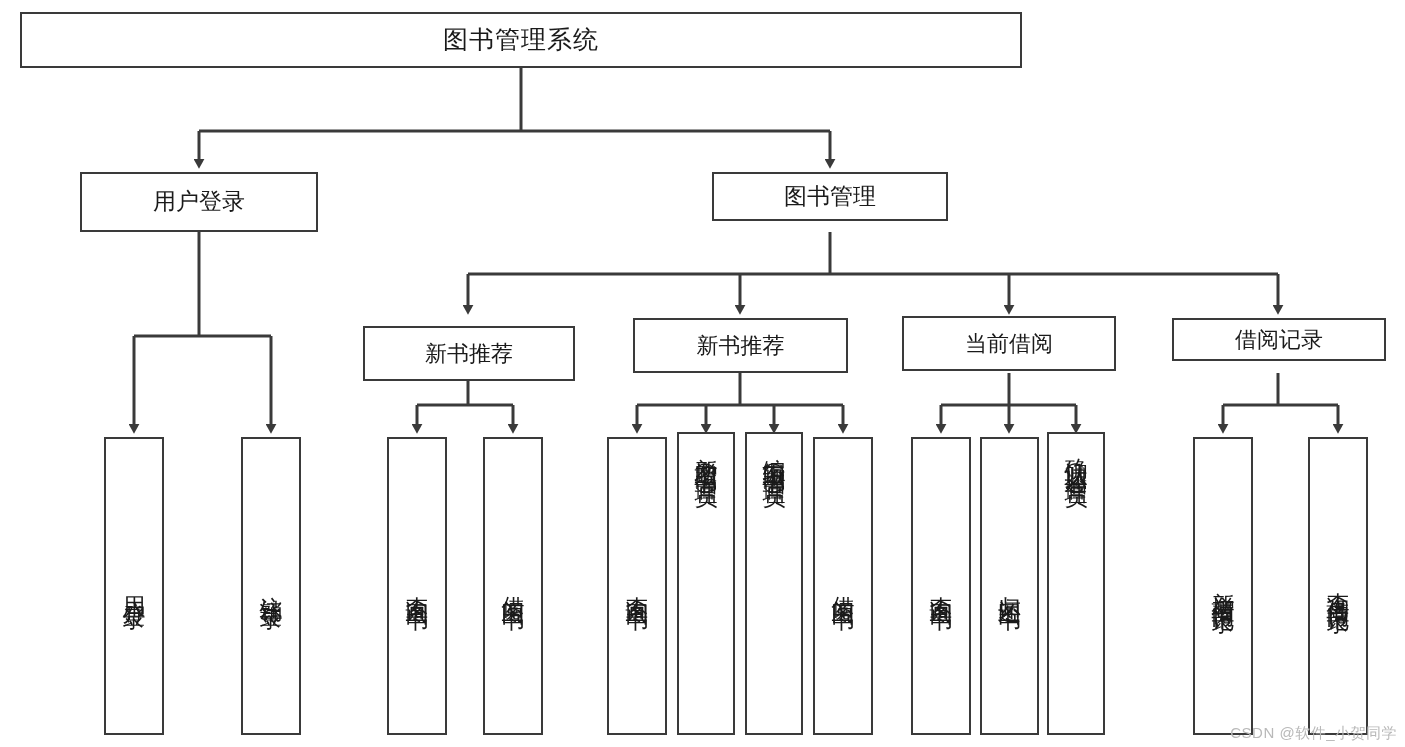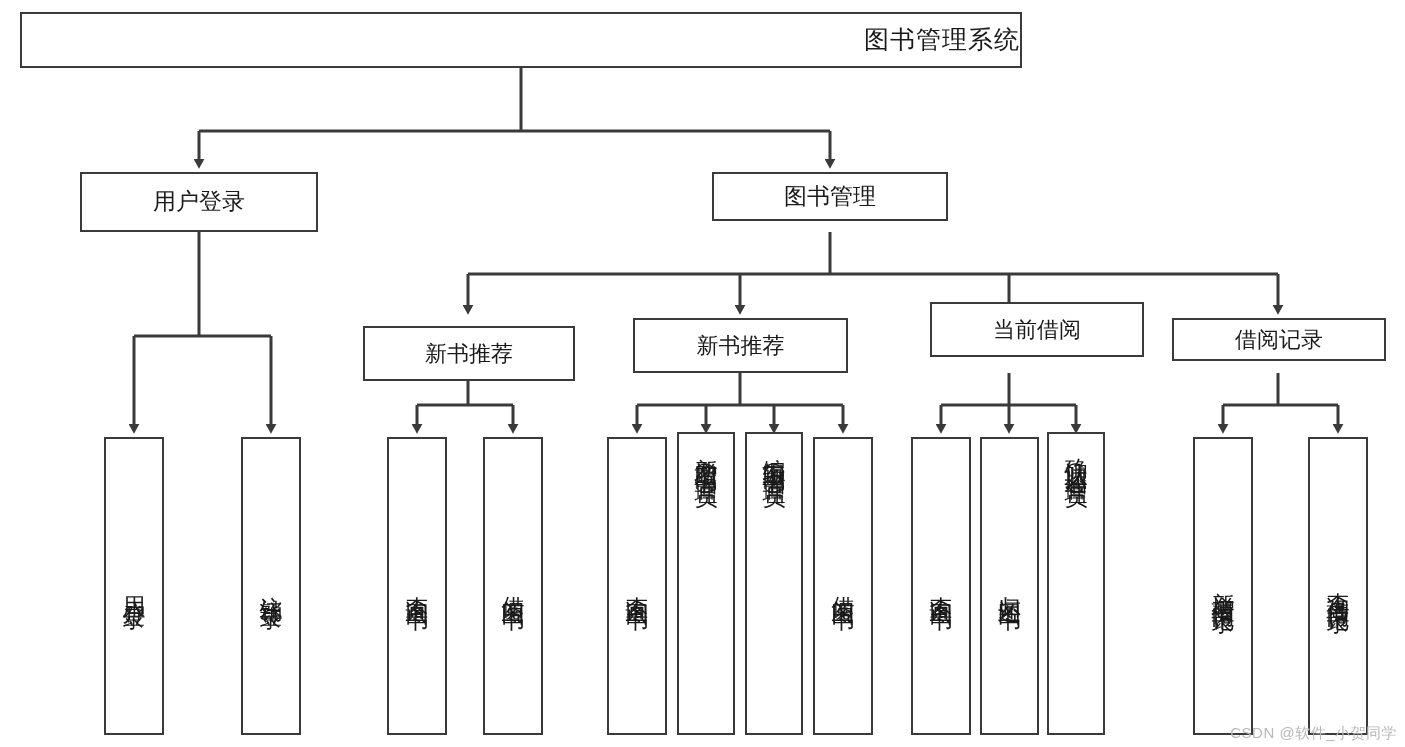--- a/index.html
+++ b/index.html
@@ -33,21 +33,21 @@
     justify-content:center;
     text-align:center;
     line-height:1.18;
     z-index:2;
   }
   .node .cap{
     display:block;
     white-space:pre-line;
   }
   
-  .node.root{ font-size:25px; letter-spacing:1px;justify-content:flex-end; }
+  .node.root{ font-size:25px; letter-spacing:1px; }
   
   .node.h2{ font-size:23px; }
   .node.h3{ font-size:22px; }
   
   .node.leaf{
     font-size:23px;
     align-items:flex-start;
     justify-content:center;
     padding-top:6px;
   }
@@ -146,21 +146,21 @@
   </div>
 
   <div class="node h3" style="left:363px;top:318px;width:212px;height:55px;margin-top:8px;">
     <span class="cap">新书推荐</span>
   </div>
 
   <div class="node h3" style="left:633px;top:318px;width:215px;height:55px;">
     <span class="cap">新书推荐</span>
   </div>
 
-  <div class="node h3" style="left:902px;top:302px;width:214px;height:55px;margin-left:28px;">
+  <div class="node h3" style="left:902px;top:316px;width:214px;height:55px;">
     <span class="cap">当前借阅</span>
   </div>
 
   <div class="node h3" style="left:1172px;top:318px;width:214px;height:43px;">
     <span class="cap">借阅记录</span>
   </div>
 
   <div class="node leaf mid" style="left:104px;top:437px;width:60px;height:298px;">
     <span class="cap">用户登录</span>
   </div>

